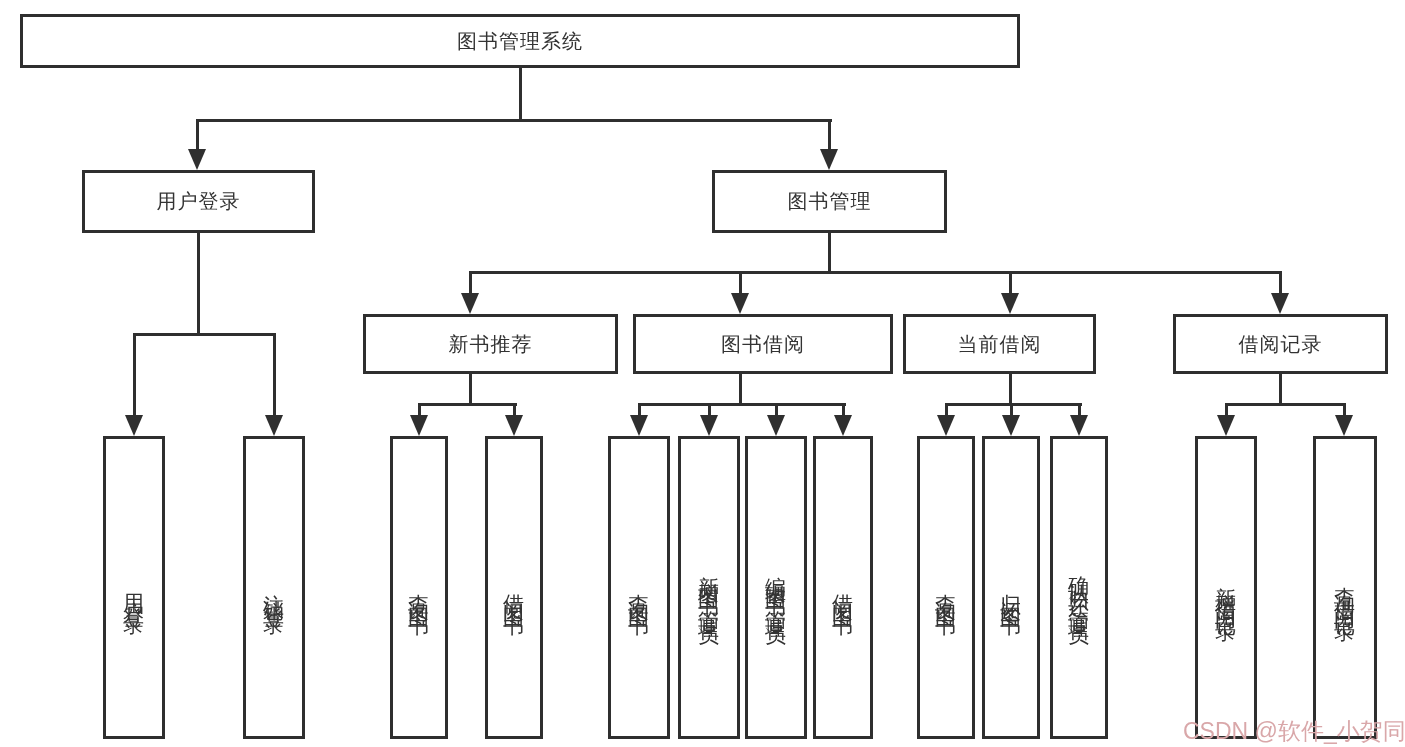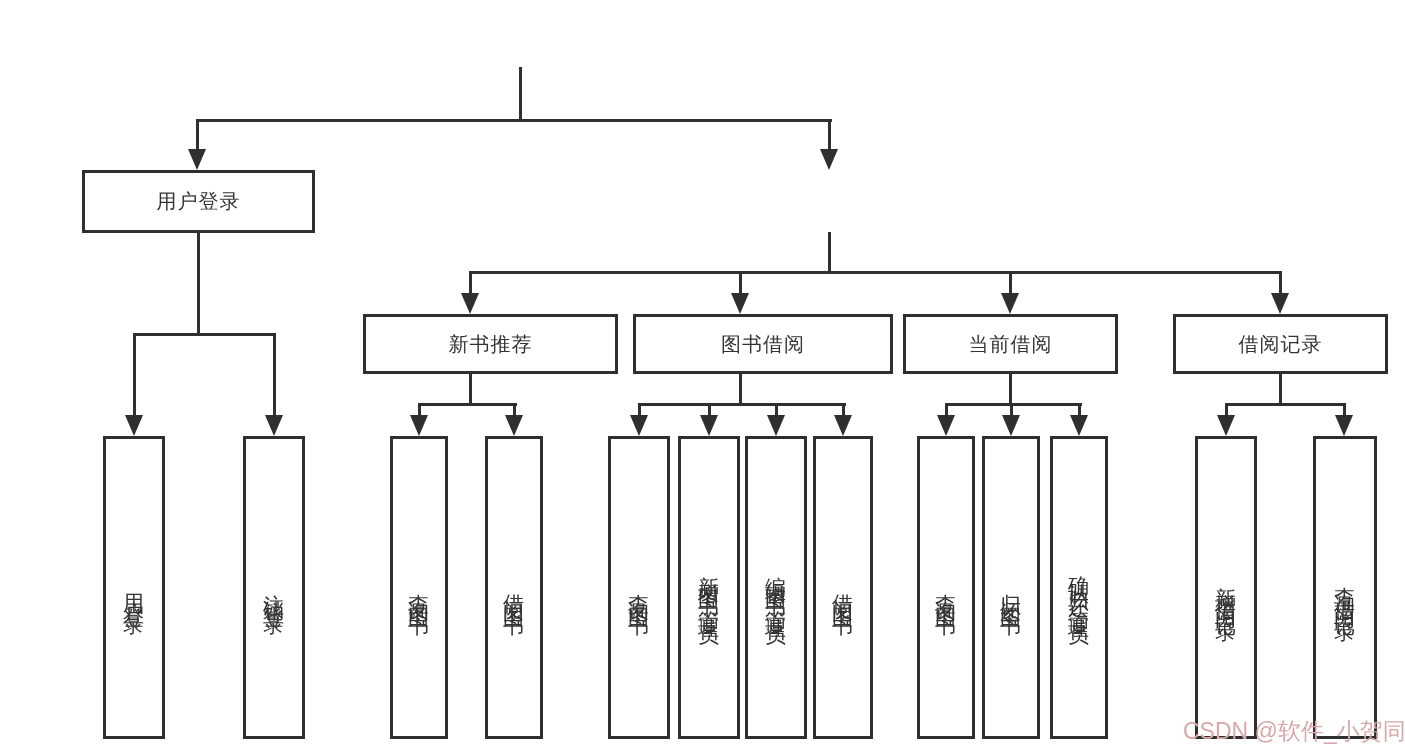--- a/index.html
+++ b/index.html
@@ -85,26 +85,28 @@
   <div class="ar" style="left:630px;top:415px;"></div>
   <div class="ar" style="left:700px;top:415px;"></div>
   <div class="ar" style="left:767px;top:415px;"></div>
   <div class="ar" style="left:834px;top:415px;"></div>
   <div class="ar" style="left:937px;top:415px;"></div>
   <div class="ar" style="left:1002px;top:415px;"></div>
   <div class="ar" style="left:1070px;top:415px;"></div>
   <div class="ar" style="left:1217px;top:415px;"></div>
   <div class="ar" style="left:1335px;top:415px;"></div>
 
+  <div class="box" style="left:20px;top:14px;width:1000px;height:54px;">图书管理系统</div>
 
   <div class="box" style="left:82px;top:170px;width:233px;height:63px;">用户登录</div>
+  <div class="box" style="left:712px;top:170px;width:235px;height:63px;">图书管理</div>
 
   <div class="box" style="left:363px;top:314px;width:255px;height:60px;">新书推荐</div>
   <div class="box" style="left:633px;top:314px;width:260px;height:60px;">图书借阅</div>
-  <div class="box" style="left:903px;top:314px;width:215px;height:60px;">当前借阅</div>
+  <div class="box" style="left:903px;top:314px;width:193px;height:60px;">当前借阅</div>
   <div class="box" style="left:1173px;top:314px;width:215px;height:60px;">借阅记录</div>
 
   <div class="box vbox" style="left:103px;top:436px;width:62px;height:303px;">用户登录</div>
   <div class="box vbox" style="left:243px;top:436px;width:62px;height:303px;">注销登录</div>
 
   <div class="box vbox" style="left:390px;top:436px;width:58px;height:303px;">查询图书</div>
   <div class="box vbox" style="left:485px;top:436px;width:58px;height:303px;">借阅图书</div>
 
   <div class="box vbox" style="left:608px;top:436px;width:62px;height:303px;">查询图书</div>
   <div class="box vbox" style="left:678px;top:436px;width:62px;height:303px;">新增图书（管理员）</div>

